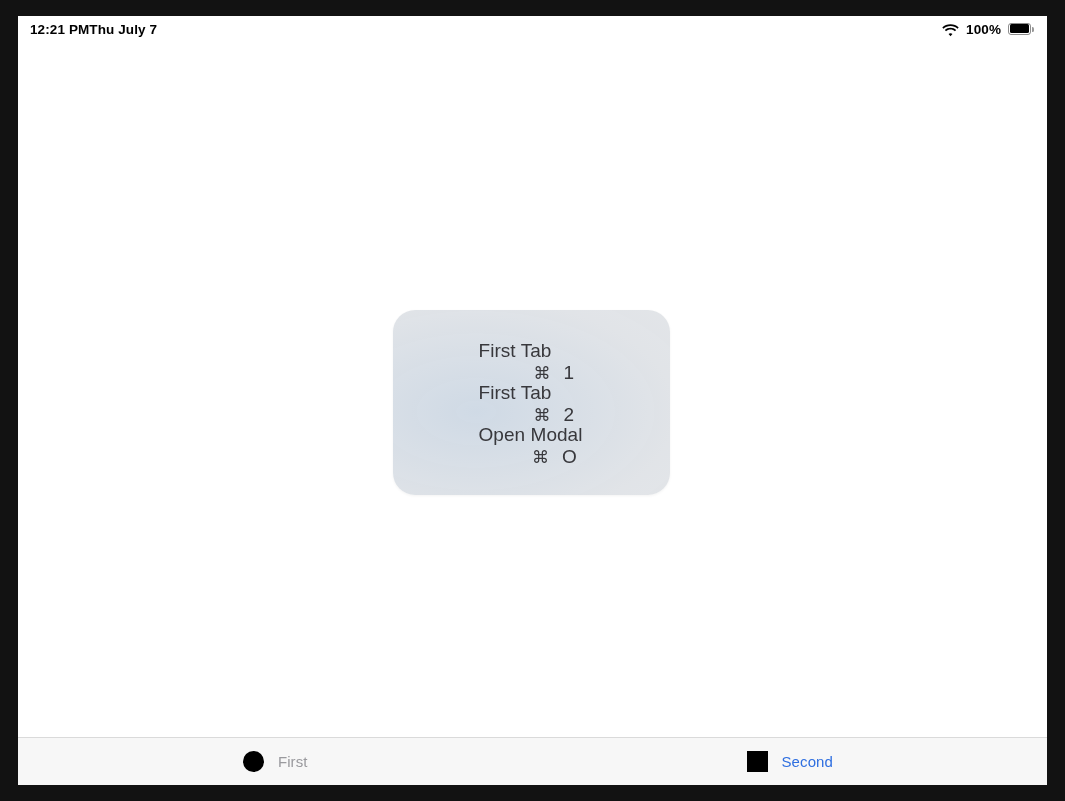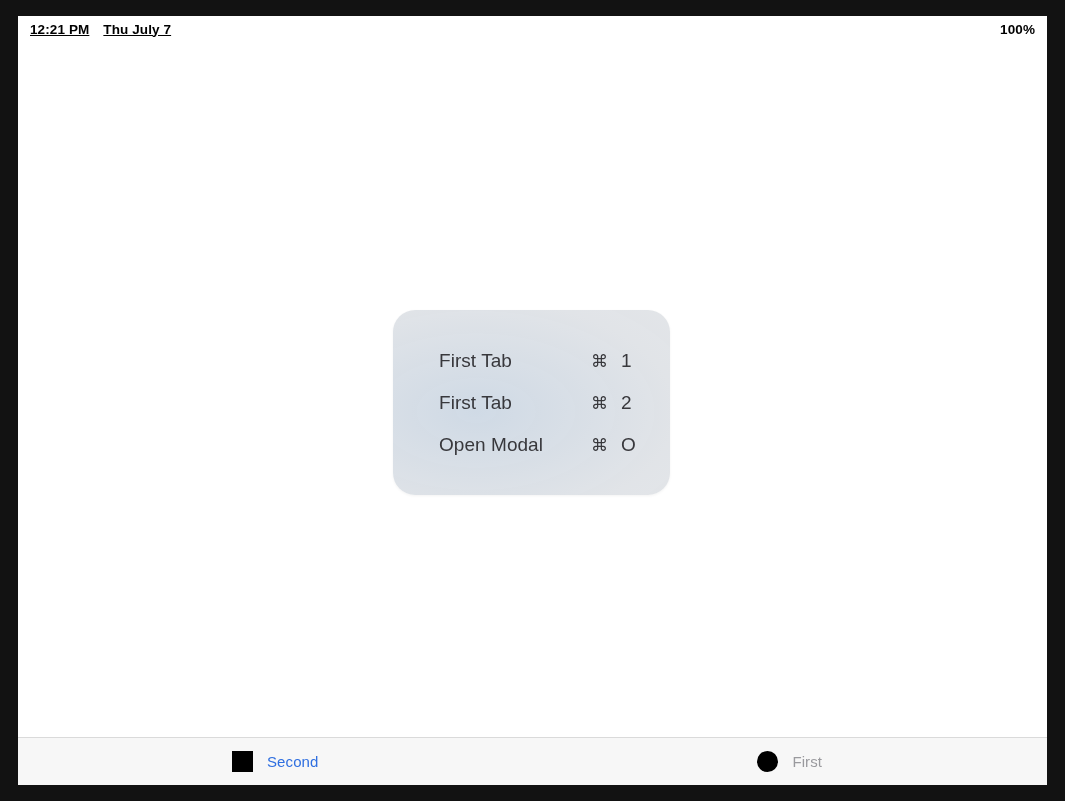--- a/index.html
+++ b/index.html
@@ -46,29 +46,26 @@
     justify-content: space-between;
     padding: 0 12px;
     box-sizing: border-box;
     font-size: 13.5px;
     font-weight: bold;
     color: #000000;
   }
   .status-left {
     display: flex;
     align-items: flex-end;
-    gap: 14px;
     letter-spacing: 0.1px;
-    text-decoration: underline;
   }
   .status-right {
     display: flex;
     align-items: center;
     gap: 7px;
-    flex-direction: column;
   }
   .wifi-icon {
     display: inline-block;
     width: 17px;
     height: 13px;
     position: relative;
     top: 1px;
   }
   .battery-pct {
     font-size: 13.5px;
@@ -151,20 +148,21 @@
     left: 0;
     top: 30px;
     width: 277px;
   }
   .hud-row {
     height: 42px;
     display: flex;
     align-items: center;
     padding-left: 46px;
     box-sizing: border-box;
+    flex-direction: column;
   }
   .hud-label {
     font-size: 19px;
     color: #38383c;
     letter-spacing: 0.05px;
     flex: 0 0 auto;
     width: 152px;
   }
   .hud-keys {
     display: flex;
@@ -283,23 +281,23 @@
               <span class="hud-key">O</span>
             </span>
           </div>
 
         </div>
       </div>
     </div>
 
     <div id="tab-bar">
       <div class="tab-item">
+        <span class="tab-icon-circle"></span>
+        <span class="tab-label inactive">First</span>
+      </div>
+      <div class="tab-item">
         <span class="tab-icon-square"></span>
         <span class="tab-label active">Second</span>
       </div>
-      <div class="tab-item">
-        <span class="tab-icon-circle"></span>
-        <span class="tab-label inactive">First</span>
-      </div>
     </div>
 
   </div>
 </div>
 
 </body></html>

